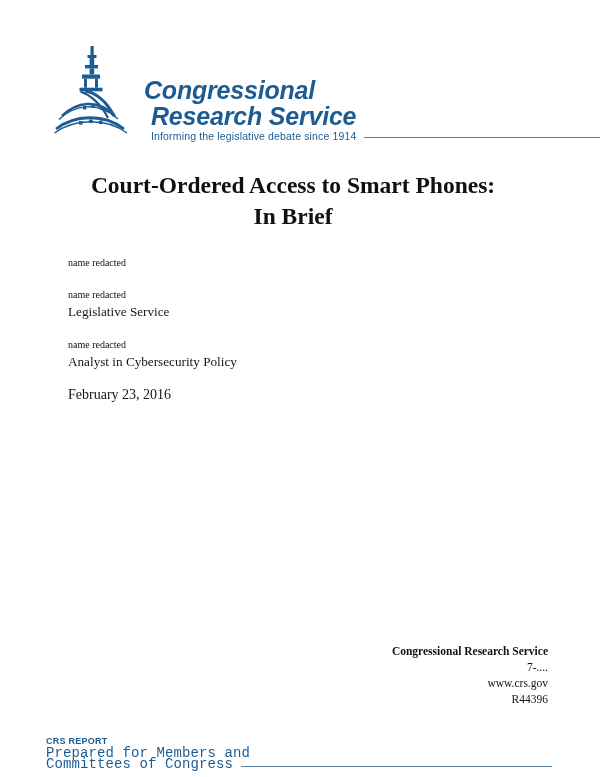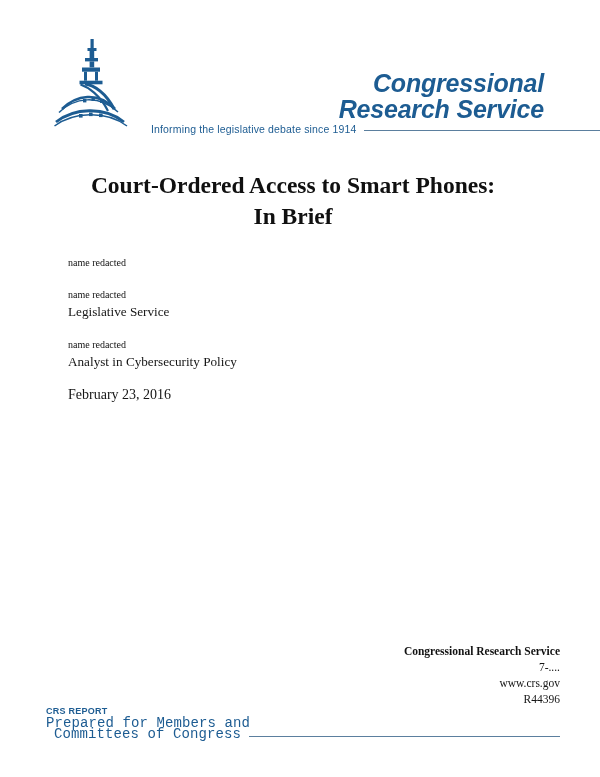--- a/index.html
+++ b/index.html
@@ -13,24 +13,23 @@
     position: relative;
     overflow: hidden;
     font-family: "Liberation Serif", serif;
     color: #000000;
   }
 
   
   .header-logo {
     position: absolute;
     left: 52px;
-    top: 37px;
+    top: 44px;
     width: 500px;
     height: 96px;
-    text-align: right;
   }
   .logo-mark {
     position: absolute;
     left: 0px;
     top: 0px;
     width: 96px;
     height: 92px;
   }
   .logo-mark svg { display: block; }
 
@@ -119,21 +118,21 @@
     font-family: "Liberation Serif", serif;
     font-size: 14px;
     line-height: 18px;
     color: #151515;
     margin-top: 14px;
   }
 
   
   .footer-right {
     position: absolute;
-    right: 40px;
+    right: 52px;
     top: 643px;
     width: 260px;
     text-align: right;
   }
   .footer-org {
     font-family: "Liberation Serif", serif;
     font-weight: bold;
     font-size: 11.5px;
     line-height: 16px;
     color: #111111;
@@ -142,21 +141,21 @@
     font-family: "Liberation Serif", serif;
     font-size: 11.5px;
     line-height: 16px;
     color: #151515;
   }
 
   
   .footer-left {
     position: absolute;
     left: 46px;
-    top: 706px;
+    top: 736px;
     width: 506px;
   }
   .crs-report-label {
     font-family: "Liberation Sans", sans-serif;
     font-weight: bold;
     font-size: 9px;
     letter-spacing: 0.25px;
     line-height: 11.5px;
     color: #1d5c92;
   }
@@ -164,21 +163,20 @@
     font-family: Liberation Mono, monospace;
     font-size: 14px;
     line-height: 11.5px;
     letter-spacing: 0.1px;
     color: #1d5c92;
   }
   .crs-sub-row {
     display: flex;
     align-items: center;
     width: 506px;
-    margin-left: 8px;
   }
   .footer-rule {
     flex: 1 1 auto;
     height: 1px;
     background: #5b7f9e;
     margin-left: 8px;
     margin-top: 3px;
   }
 </style>
 </head>

